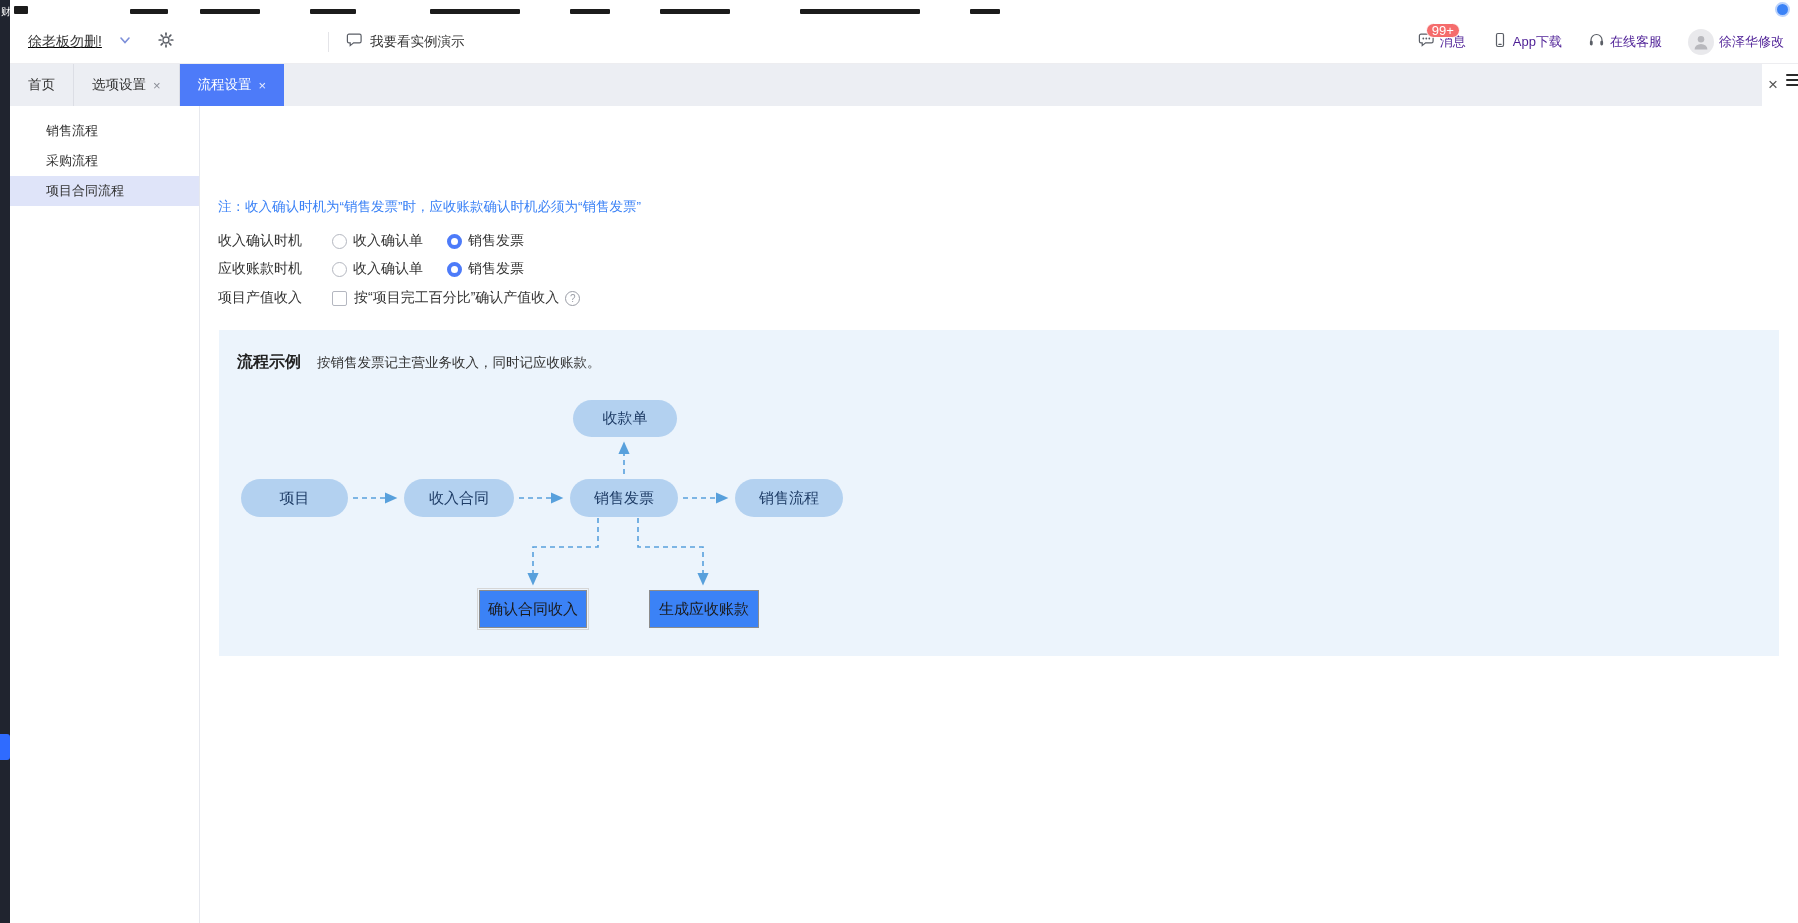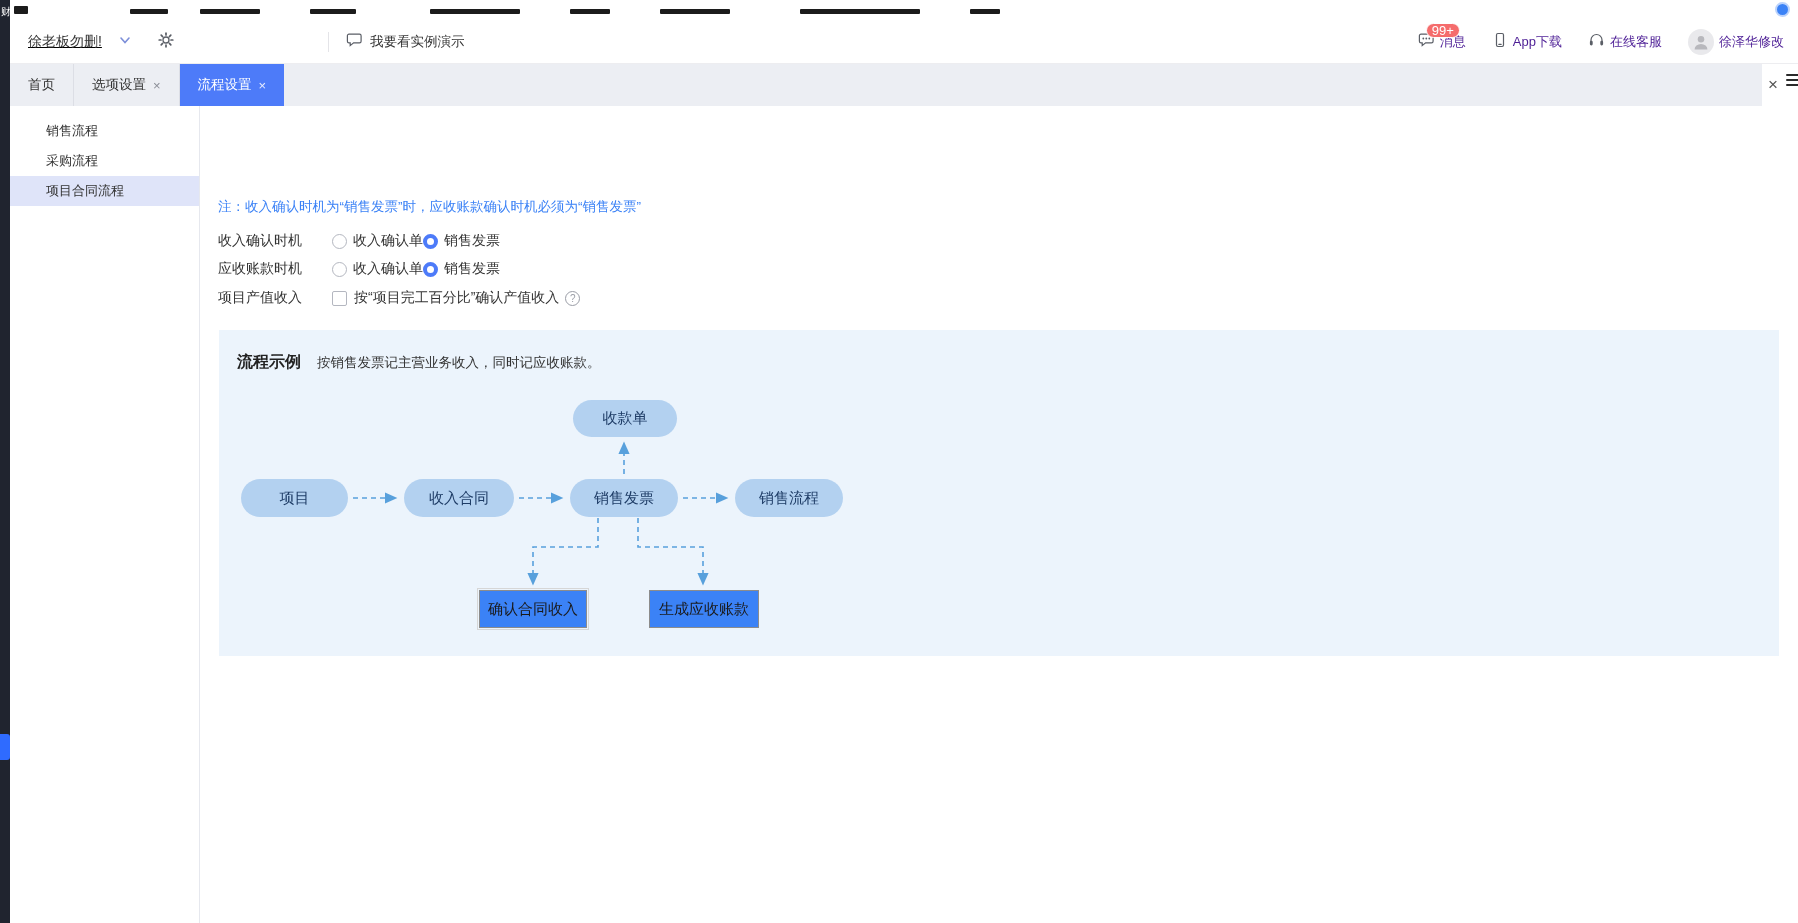--- a/index.html
+++ b/index.html
@@ -49,21 +49,21 @@
   .side-item { height:30px; line-height:30px; padding-left:36px; font-size:13px; color:#333; cursor:pointer; }
   .side-item.active { background:#dfe4f9; }
 
   
   #content { position:absolute; left:201px; top:106px; right:0; bottom:0; background:#fff; }
   #page-title { position:absolute; left:17px; top:46px; font-size:17px; font-weight:bold; color:#222; }
   #page-note { position:absolute; left:17px; top:92px; font-size:13.5px; color:#3b82f6; }
 
   .setting-row { position:absolute; left:17px; height:22px; display:flex; align-items:center; font-size:14px; color:#333; }
   .row-label { width:114px; }
-  .radio-group { display:flex; align-items:center; }
+  .radio-group { display:flex; align-items:center; gap:24px; }
   .radio-opt { display:flex; align-items:center; gap:6px; cursor:pointer; }
   .radio { width:15px; height:15px; border-radius:50%; background:#fff; border:1px solid #b4b7c0; }
   .radio.checked { border:4.5px solid #4d7bf9; }
   .checkbox { width:15px; height:15px; border:1px solid #b4b7c0; border-radius:2px; background:#fff; margin-right:7px; cursor:pointer; }
   .help-circle { width:15px; height:15px; border:1px solid #9a9da6; border-radius:50%; color:#9a9da6; font-size:10px; line-height:13px; text-align:center; margin-left:6px; cursor:pointer; }
 
   
   #flow-box { position:absolute; left:18px; top:224px; width:1560px; height:326px; background:#ecf4fc; }
   #flow-header { position:absolute; left:18px; top:22px; display:flex; align-items:baseline; }
   #flow-title { font-size:16px; font-weight:bold; color:#222; }

